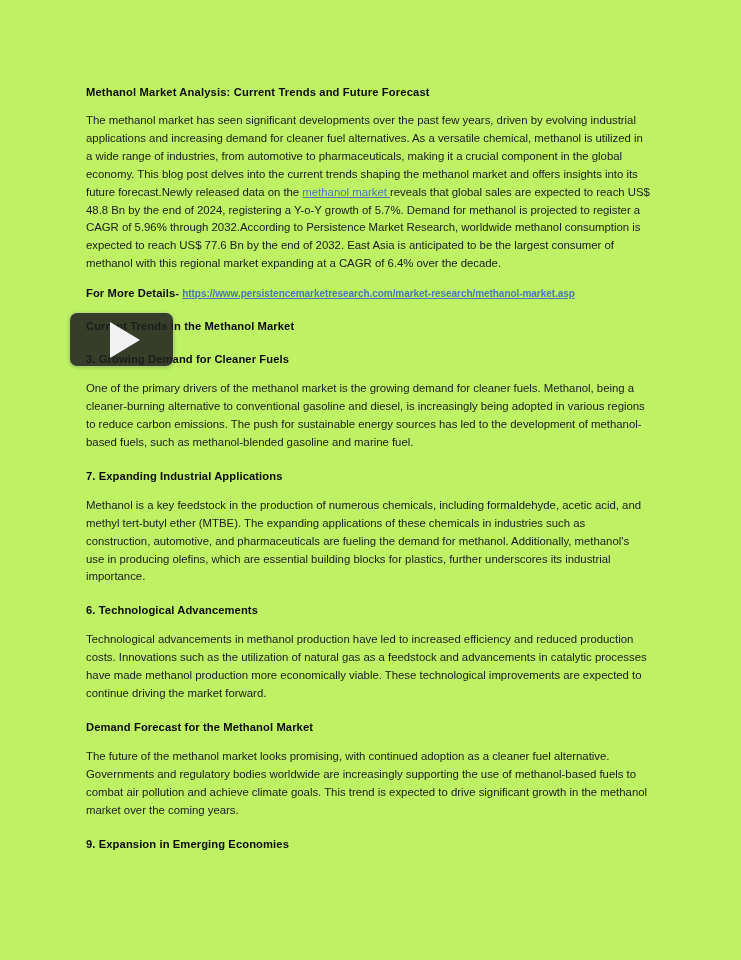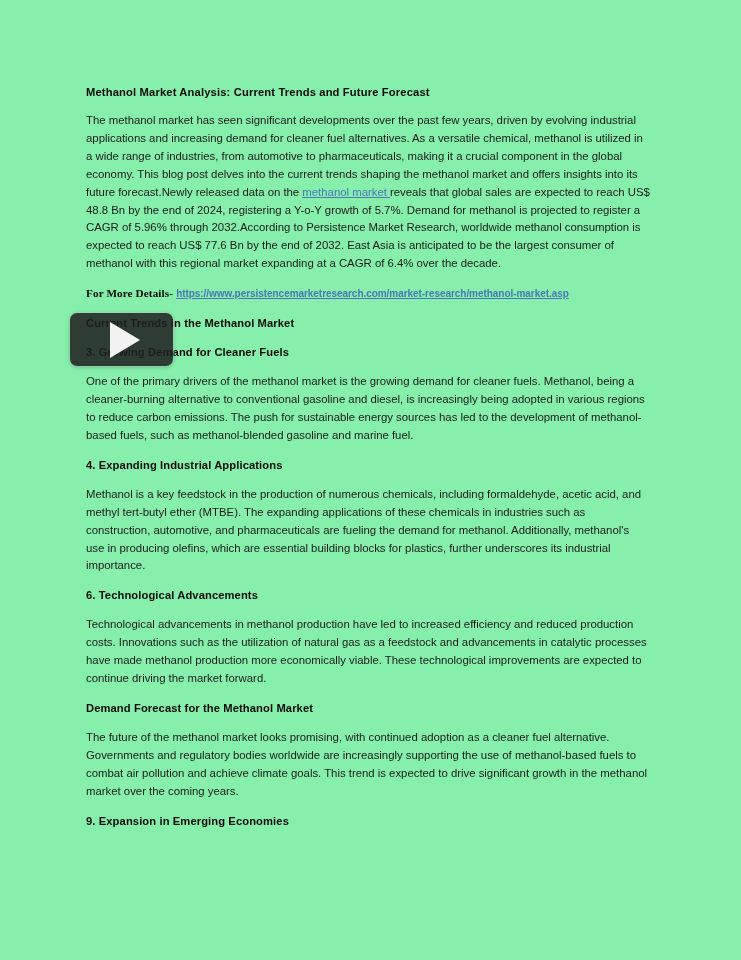--- a/index.html
+++ b/index.html
@@ -16,21 +16,21 @@
     color: #000000;
     -webkit-font-smoothing: antialiased;
   }
 
   .page {
     position: absolute;
     left: 0;
     top: 0;
     width: 741px;
     height: 960px;
-    background: #86efac;
+    background: #bef264;
   }
 
   .doc-body {
     position: absolute;
     left: 86px;
     top: 84px;
     width: 566px;
   }
 
   .doc-title {
@@ -40,21 +40,21 @@
     line-height: 17px;
     margin: 0 0 11px 0;
     color: #0a0a0a;
   }
 
   .heading {
     font-size: 11.2px;
     font-weight: bold;
     letter-spacing: 0.1px;
     line-height: 17px;
-    margin: 1px 0 12px 0;
+    margin: 16px 0 12px 0;
     color: #0a0a0a;
   }
 
   .para {
     font-size: 11.4px;
     line-height: 17.9px;
     letter-spacing: -0.02px;
     margin: 0 2px 12px 0;
     text-align: left;
     color: #1a1a1a;
@@ -69,21 +69,20 @@
   .details-line {
     font-size: 11.2px;
     line-height: 17px;
     margin: 0 0 13px 0;
     white-space: nowrap;
     color: #0a0a0a;
   }
   .details-label {
     font-weight: bold;
     letter-spacing: 0.1px;
-    font-family: Liberation Serif, serif;
   }
   .details-url {
     font-weight: bold;
     font-size: 10px;
     color: #4b76b9;
     text-decoration: underline;
     letter-spacing: -0.05px;
   }
 
   
@@ -122,21 +121,21 @@
 
     <p class="para"><span>The methanol market has seen significant developments over the past few years, driven by evolving industrial applications and increasing demand for cleaner fuel alternatives. As a versatile chemical, methanol is utilized in a wide range of industries, from automotive to pharmaceuticals, making it a crucial component in the global economy. This blog post delves into the current trends shaping the methanol market and offers insights into its future forecast.Newly released data on the </span><a class="link">methanol market </a><span>reveals that global sales are expected to reach US$ 48.8 Bn by the end of 2024, registering a Y-o-Y growth of 5.7%. Demand for methanol is projected to register a CAGR of 5.96% through 2032.According to Persistence Market Research, worldwide methanol consumption is expected to reach US$ 77.6 Bn by the end of 2032. East Asia is anticipated to be the largest consumer of methanol with this regional market expanding at a CAGR of 6.4% over the decade.</span></p>
 
     <p class="details-line"><span class="details-label">For More Details-</span> <a class="details-url">https://www.persistencemarketresearch.com/market-research/methanol-market.asp</a></p>
 
     <p class="heading">Current Trends in the Methanol Market</p>
 
     <p class="heading">3. Growing Demand for Cleaner Fuels</p>
     <p class="para">One of the primary drivers of the methanol market is the growing demand for cleaner fuels. Methanol, being a cleaner-burning alternative to conventional gasoline and diesel, is increasingly being adopted in various regions to reduce carbon emissions. The push for sustainable energy sources has led to the development of methanol-based fuels, such as methanol-blended gasoline and marine fuel.</p>
 
-    <p class="heading">4. Expanding Industrial Applications</p>
+    <p class="heading">7. Expanding Industrial Applications</p>
     <p class="para">Methanol is a key feedstock in the production of numerous chemicals, including formaldehyde, acetic acid, and methyl tert-butyl ether (MTBE). The expanding applications of these chemicals in industries such as construction, automotive, and pharmaceuticals are fueling the demand for methanol. Additionally, methanol's use in producing olefins, which are essential building blocks for plastics, further underscores its industrial importance.</p>
 
     <p class="heading">6. Technological  Advancements</p>
     <p class="para">Technological advancements in methanol production have led to increased efficiency and reduced production costs. Innovations such as the utilization of natural gas as a feedstock and advancements in catalytic processes have made methanol production more economically viable. These technological improvements are expected to continue driving the market forward.</p>
 
     <p class="heading">Demand Forecast for the Methanol Market</p>
 
     <p class="para">The future of the methanol market looks promising, with continued adoption as a cleaner fuel alternative. Governments and regulatory bodies worldwide are increasingly supporting the use of methanol-based fuels to combat air pollution and achieve climate goals. This trend is expected to drive significant growth in the methanol market over the coming years.</p>
 
     <p class="heading">9. Expansion  in Emerging Economies</p>

